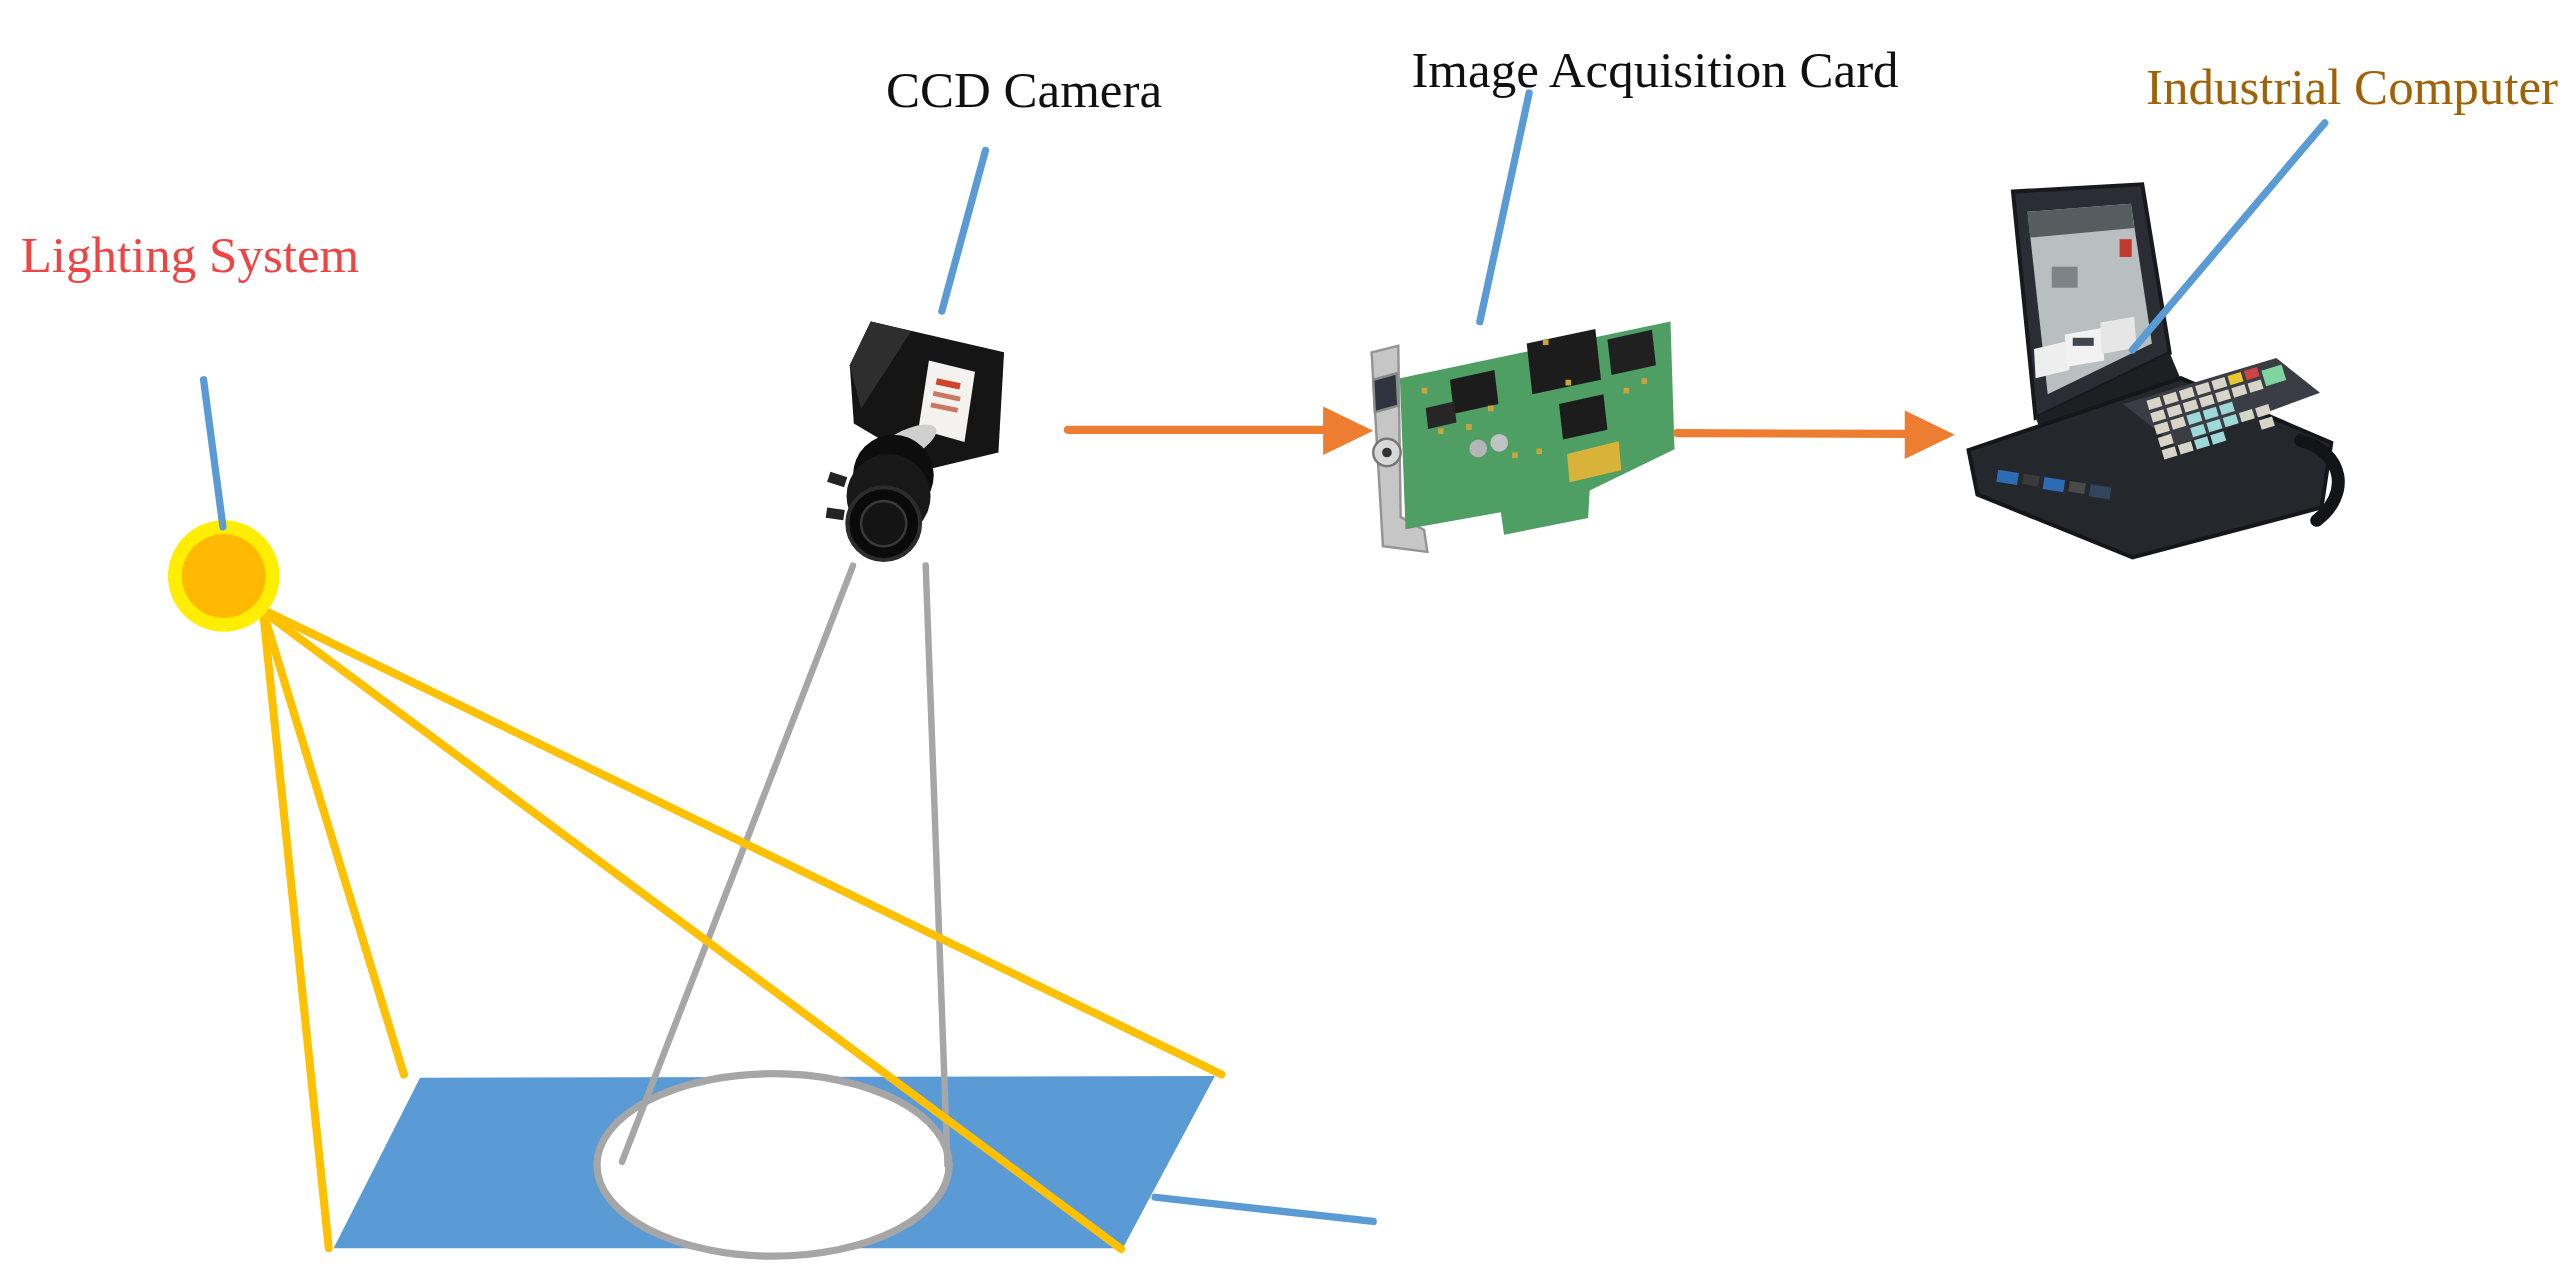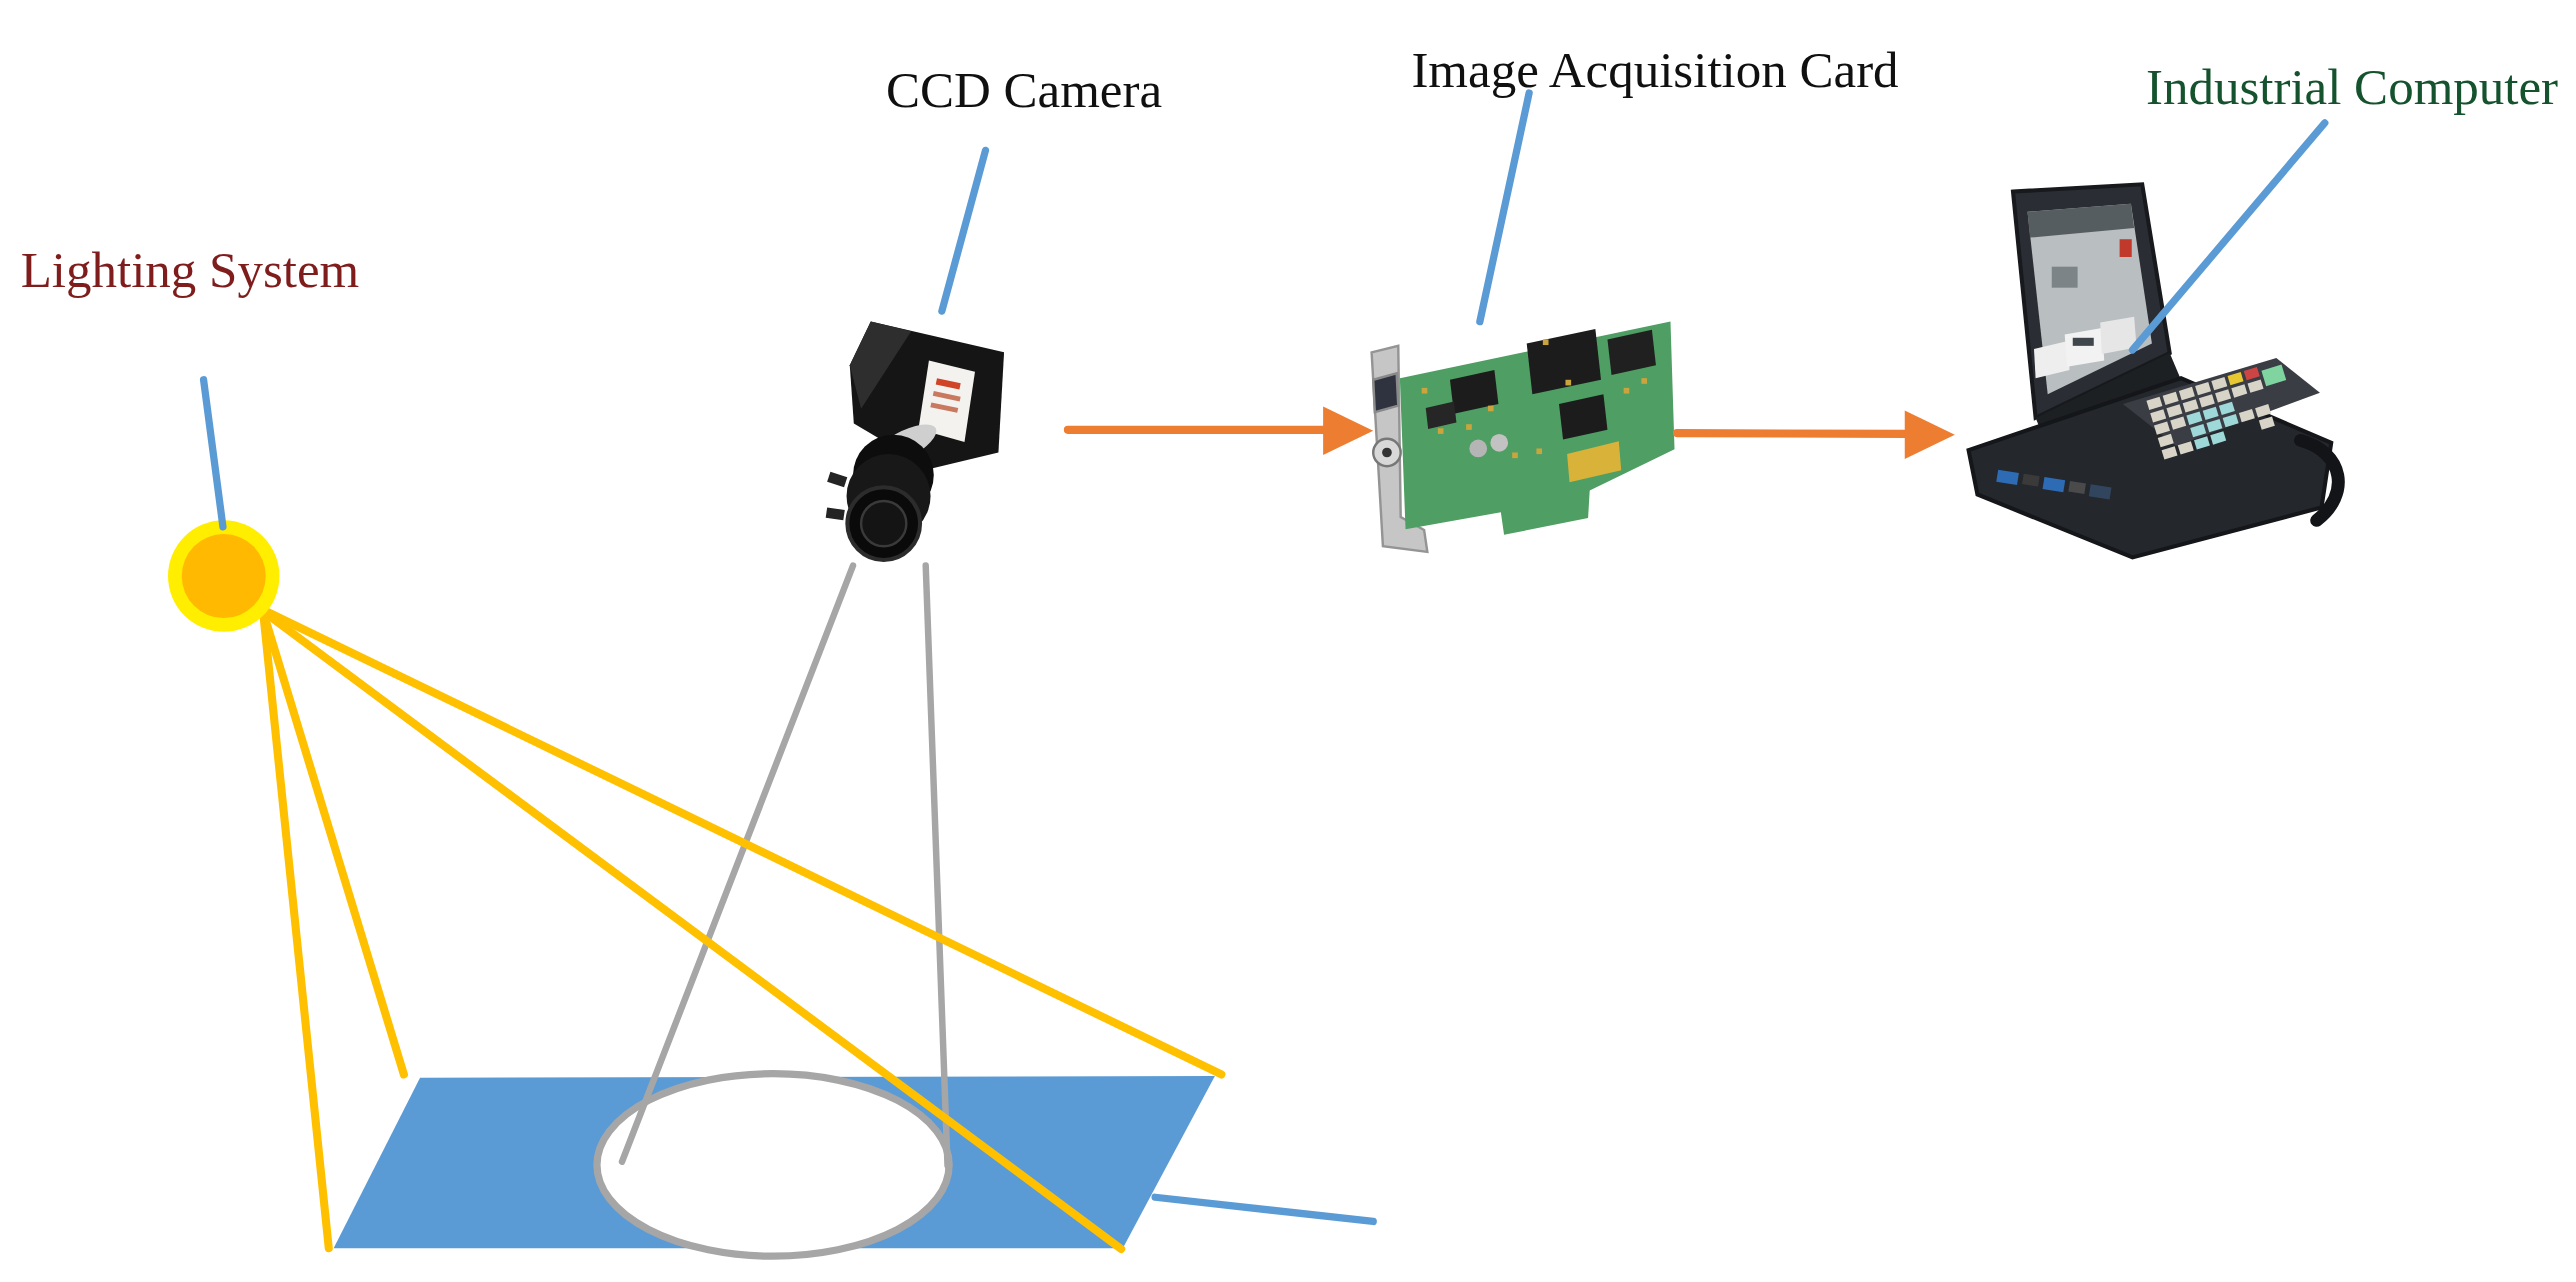--- a/index.html
+++ b/index.html
@@ -156,18 +156,18 @@
     <g>
       <line class="arrowline" x1="1322" y1="532" x2="1642" y2="532"></line>
       <polygon class="arrowhead" points="1700,533 1638,503 1638,563"></polygon>
     </g>
     <g>
       <line class="arrowline" x1="2076" y1="536" x2="2362" y2="537"></line>
       <polygon class="arrowhead" points="2420,538 2358,508 2358,568"></polygon>
     </g>
   </svg>
 
-  <div class="label" style="left: 190px; top: 270px; color: #7f1d1d;">Lighting System</div>
+  <div class="label" style="left: 190px; top: 255px; color: #ef4444;">Lighting System</div>
   <div class="label" style="left: 1024px; top: 90px; color: rgb(16, 16, 16);">CCD Camera</div>
   <div class="label" style="left: 1655px; top: 37px; color: rgb(16, 16, 16); margin-top: 33px;">Image Acquisition Card</div>
-  <div class="label" style="left: 2352px; top: 87px; color: #14532d;">Industrial Computer</div>
+  <div class="label" style="left: 2352px; top: 87px; color: #a16207;">Industrial Computer</div>
 </div>
 
 
 </body></html>

